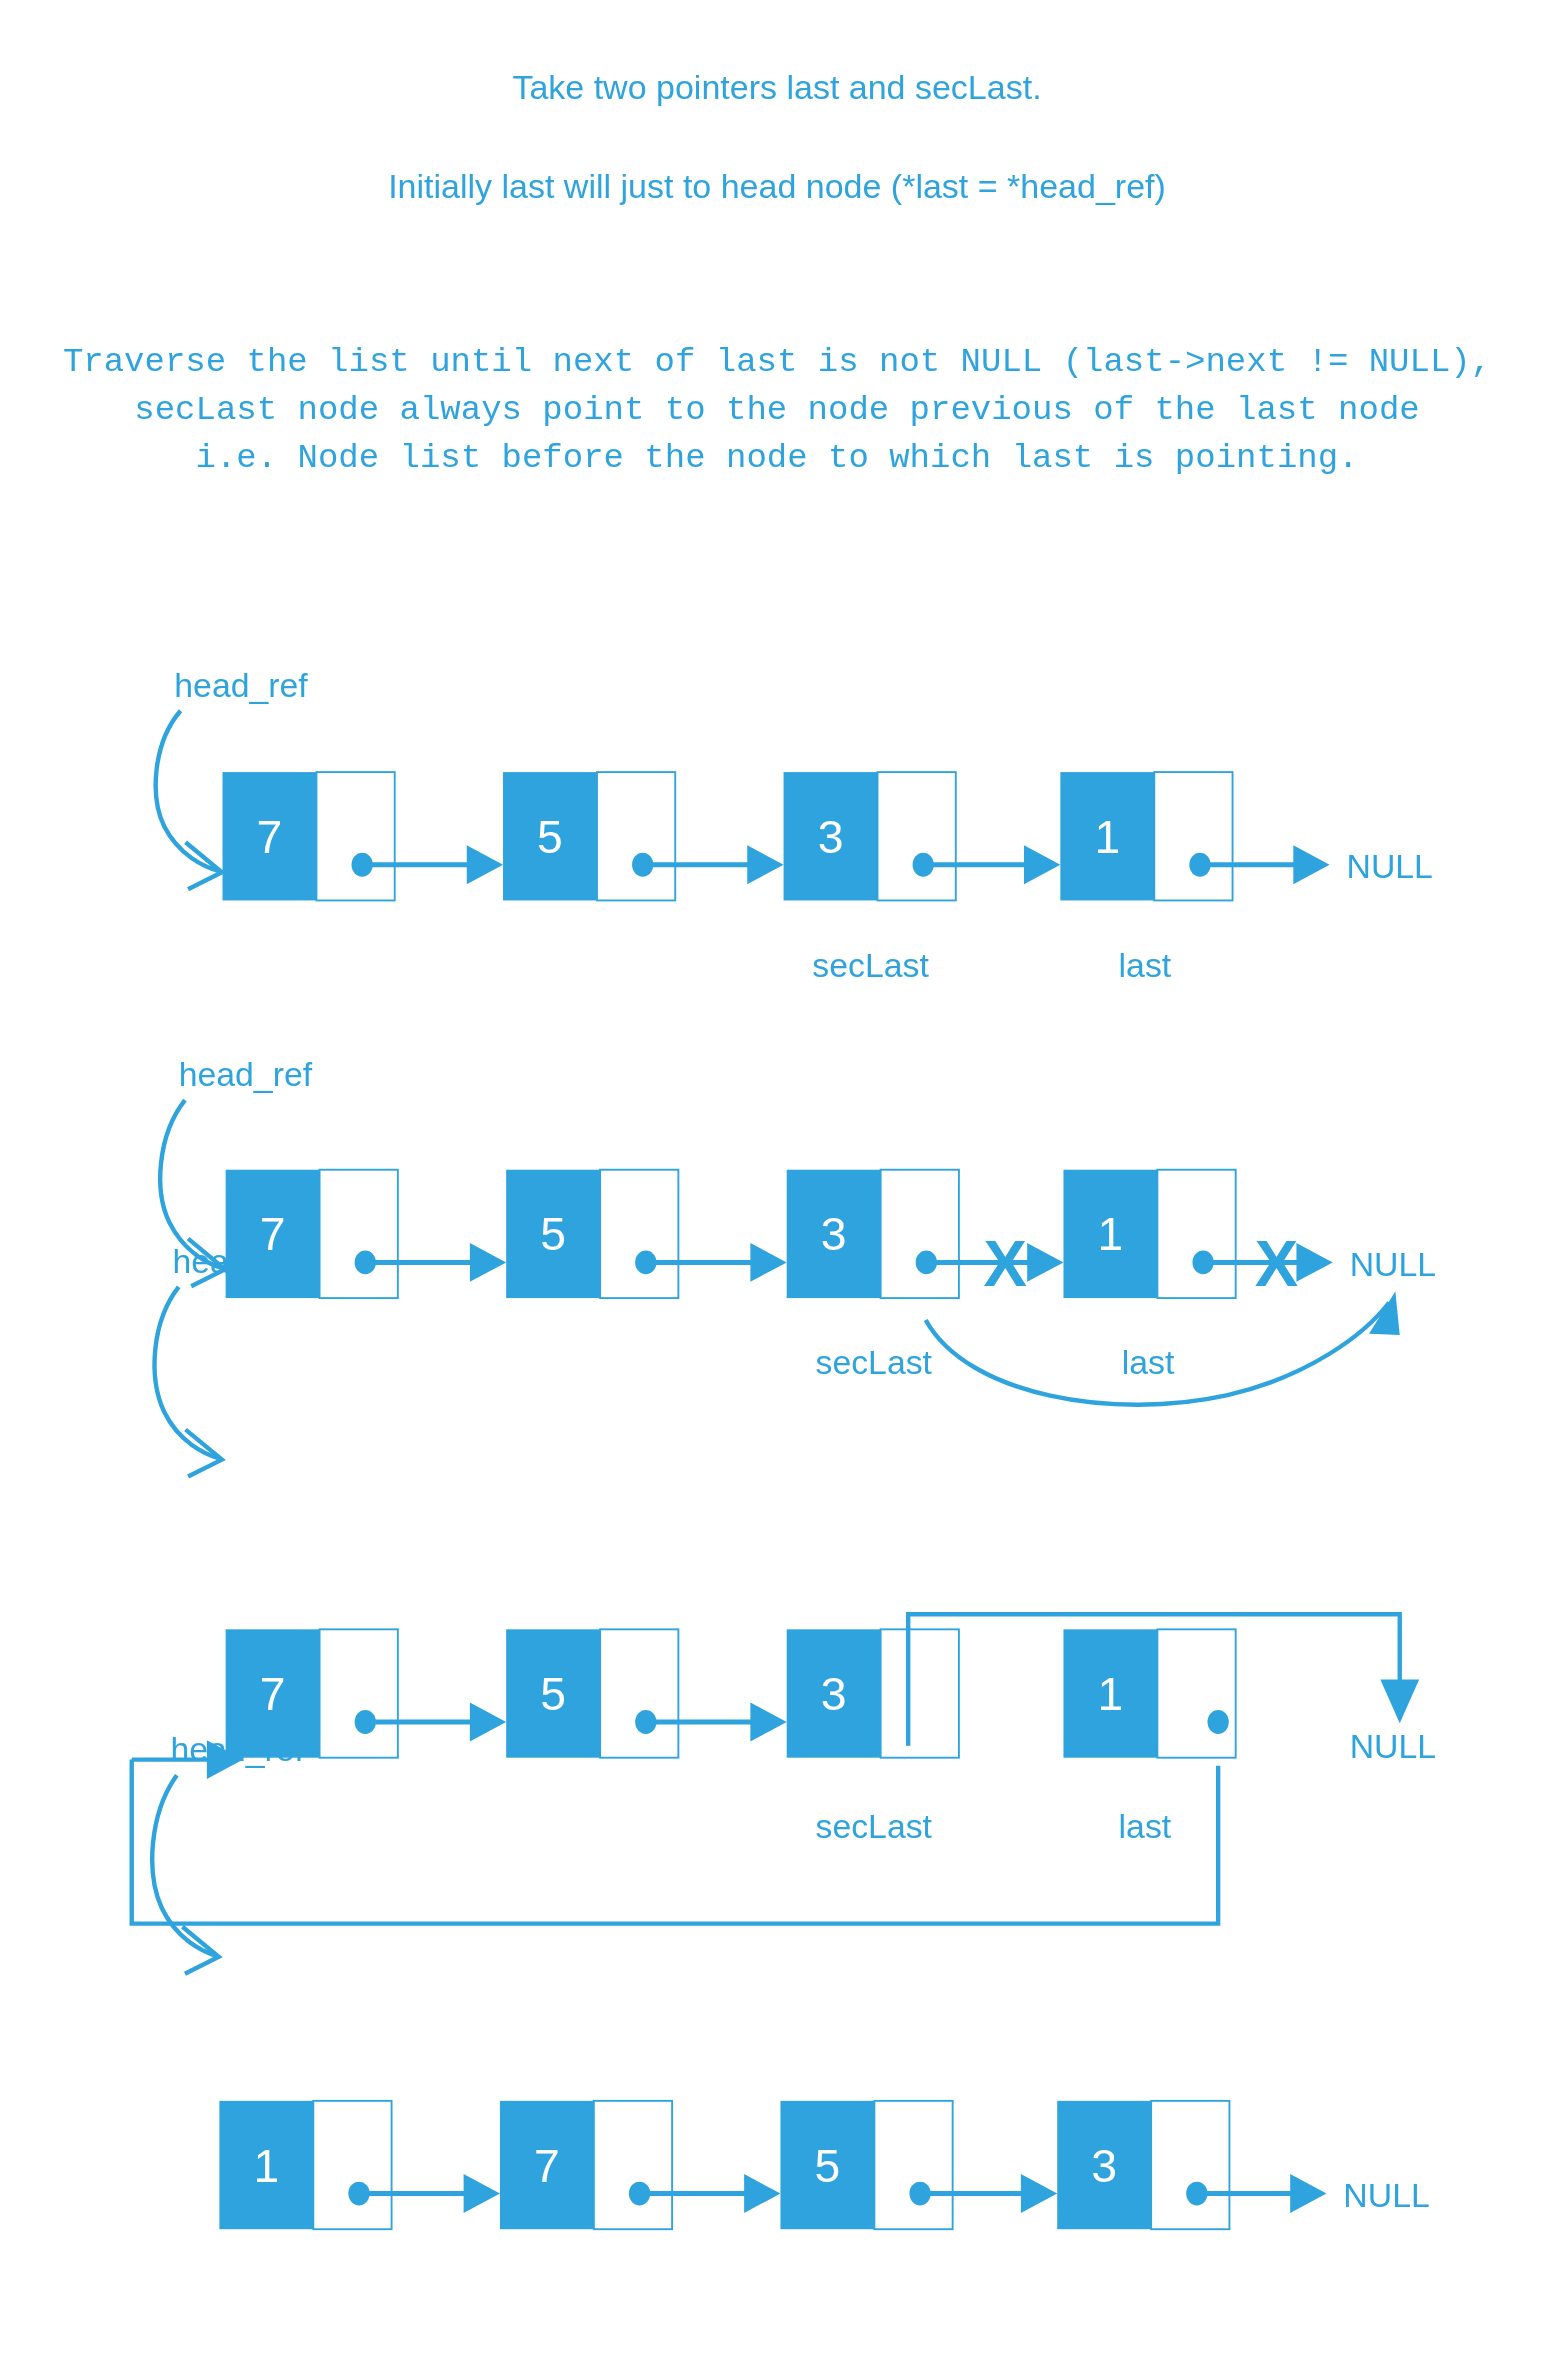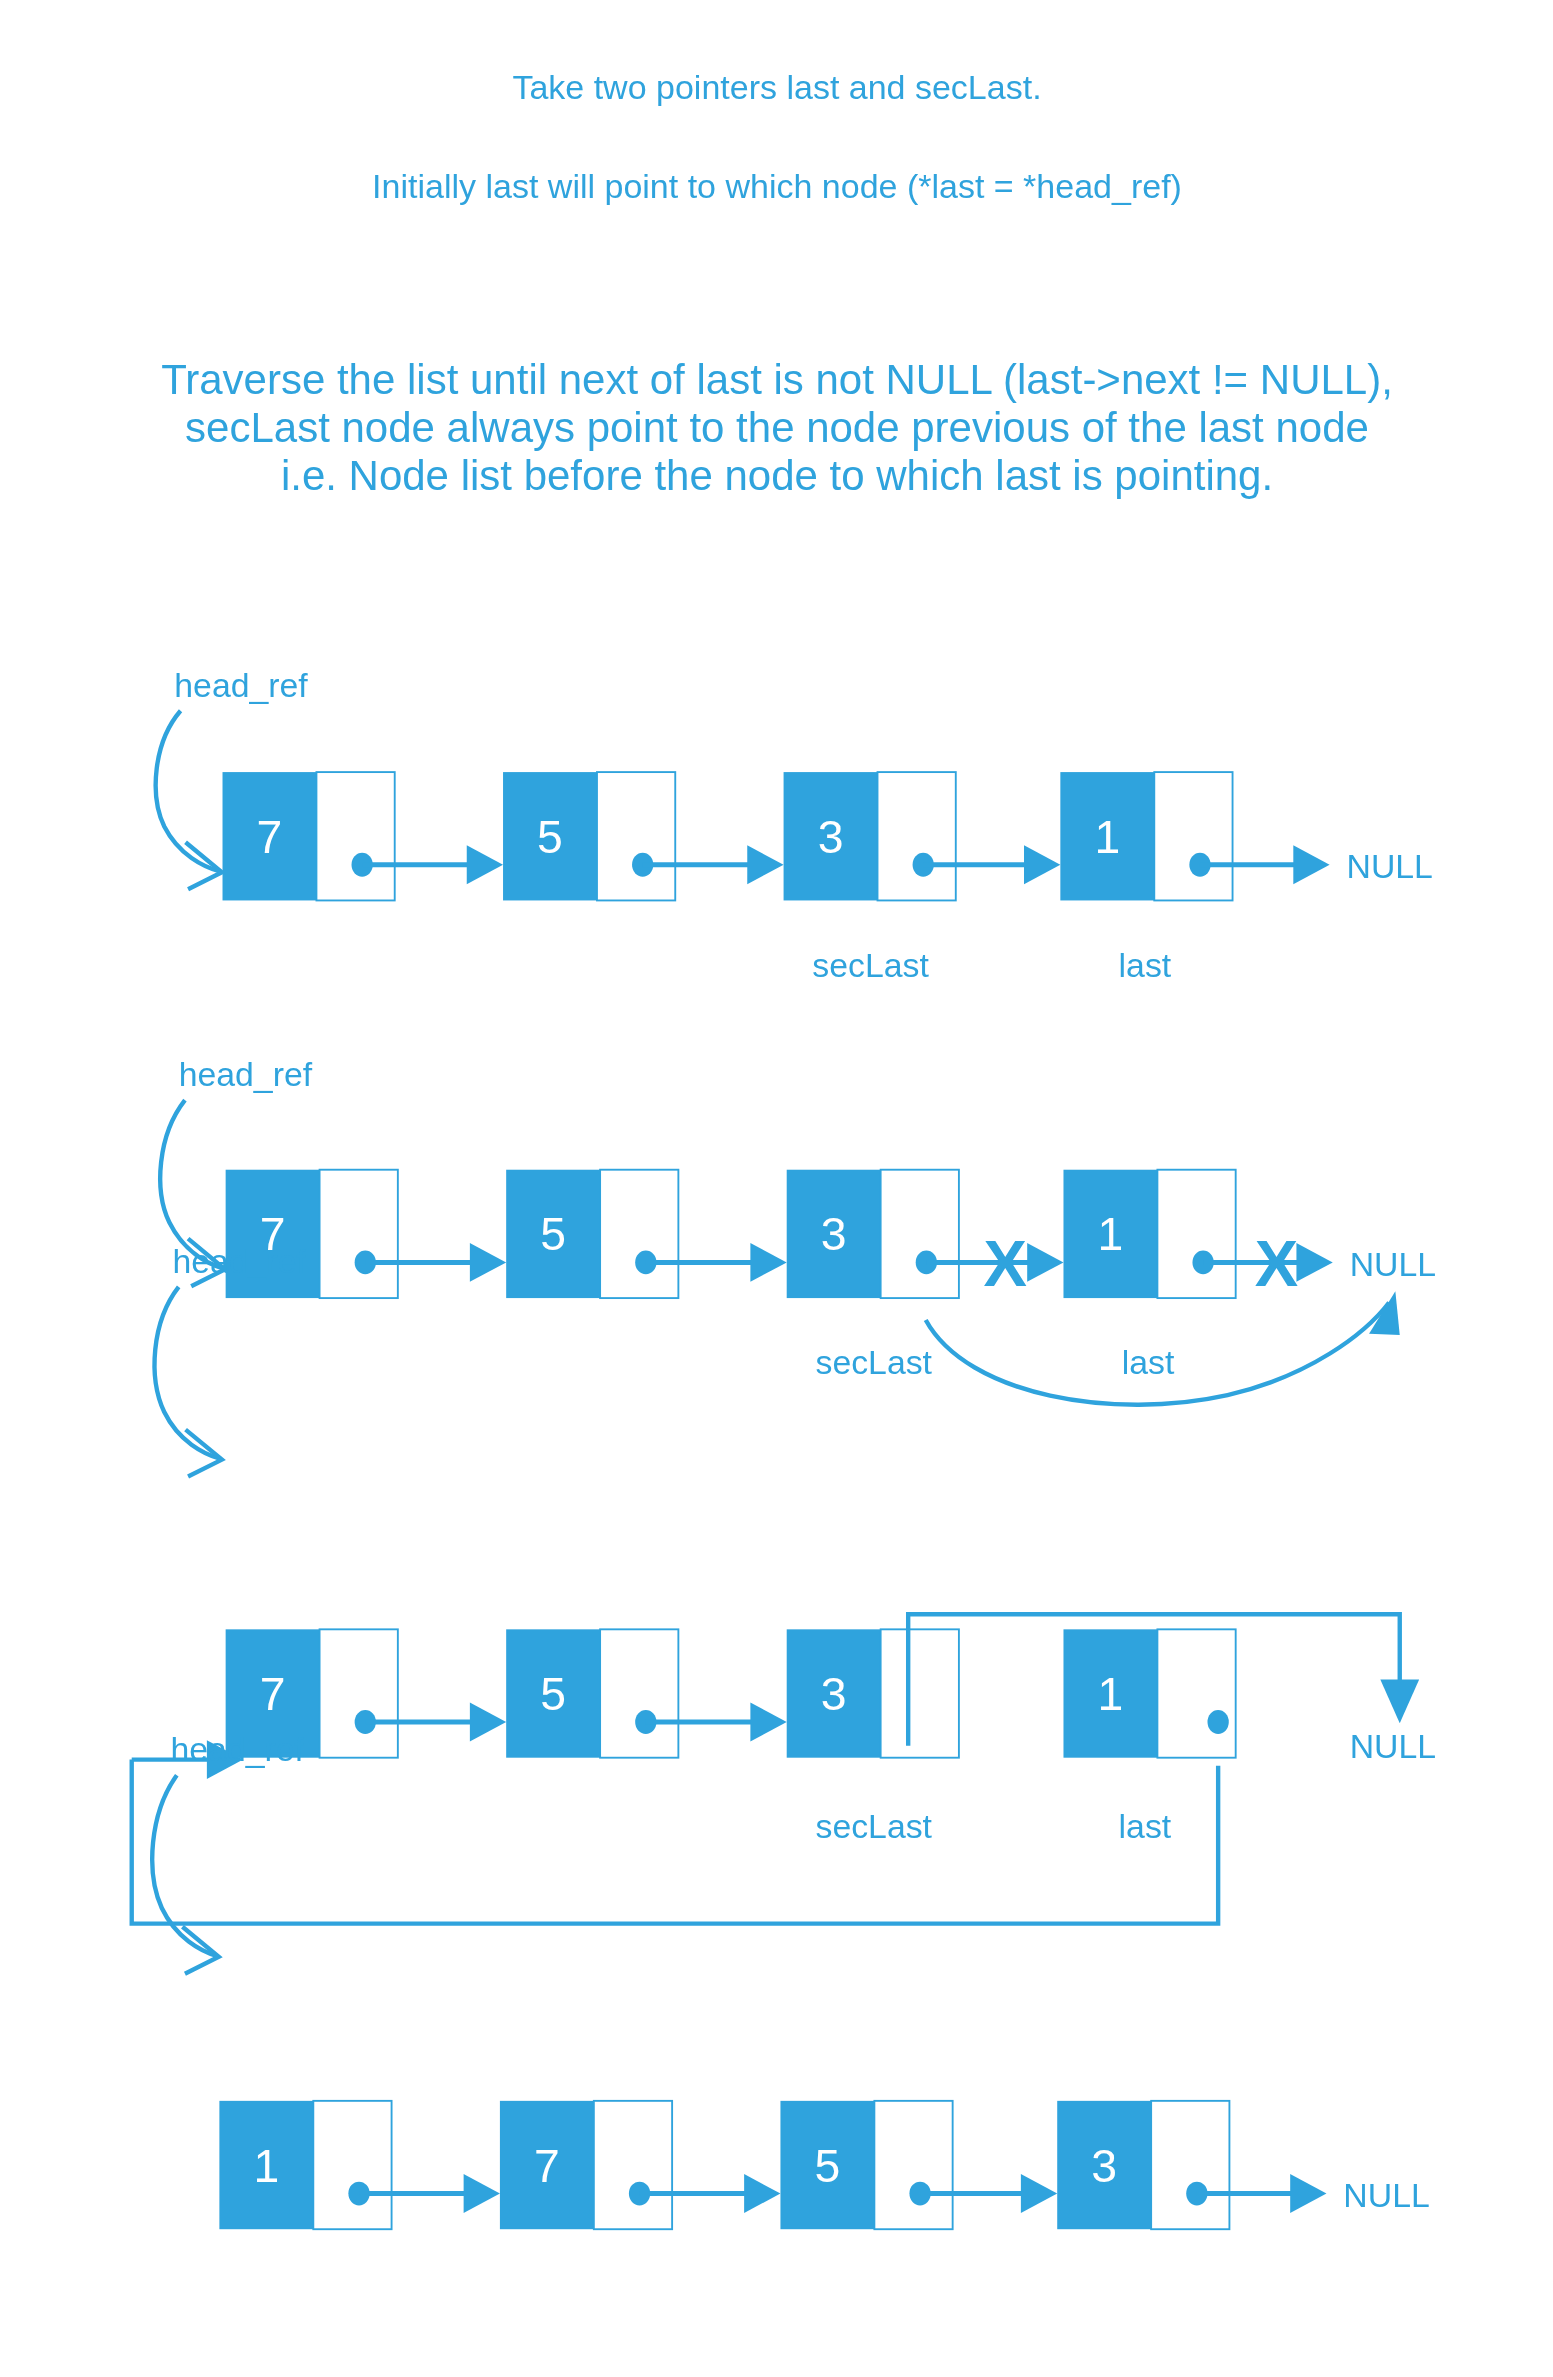--- a/index.html
+++ b/index.html
@@ -27,21 +27,21 @@
     left: 0;
     width: 1554px;
     text-align: center;
     color: #2fa3dd;
     font-family: "Liberation Sans", sans-serif;
     font-weight: 400;
     letter-spacing: 0px;
   }
   .para-1 { top: 65px;  font-size: 34px; line-height: 44px; }
   .para-2 { top: 162px;  font-size: 34px; line-height: 48px; }
-  .para-3 { top: 356px;  font-size: 42px; line-height: 48px; }
+  .para-3 { top: 338px;  font-size: 34px; line-height: 48px; font-family: Liberation Mono, monospace; }
   .text-line { display: block; white-space: pre; }
 
   
   #diagram {
     position: absolute;
     left: 0;
     top: 0;
     width: 1554px;
     height: 2377px;
   }
@@ -74,21 +74,21 @@
 </head>
 <body>
 
 <div id="page">
 
   <div class="text-block para-1">
     <span class="text-line">Take two pointers last and secLast.</span>
   </div>
 
   <div class="text-block para-2">
-    <span class="text-line">Initially last will point to which node (*last = *head_ref)</span>
+    <span class="text-line">Initially last will just to head node (*last = *head_ref)</span>
   </div>
 
   <div class="text-block para-3">
     <span class="text-line">Traverse the list until next of last is not NULL (last-&gt;next != NULL),</span>
     <span class="text-line">secLast node always point to the node previous of the last node</span>
     <span class="text-line">i.e. Node list before the node to which last is pointing.</span>
   </div>
 
   <svg id="diagram" viewBox="0 0 2481 3796">
 

